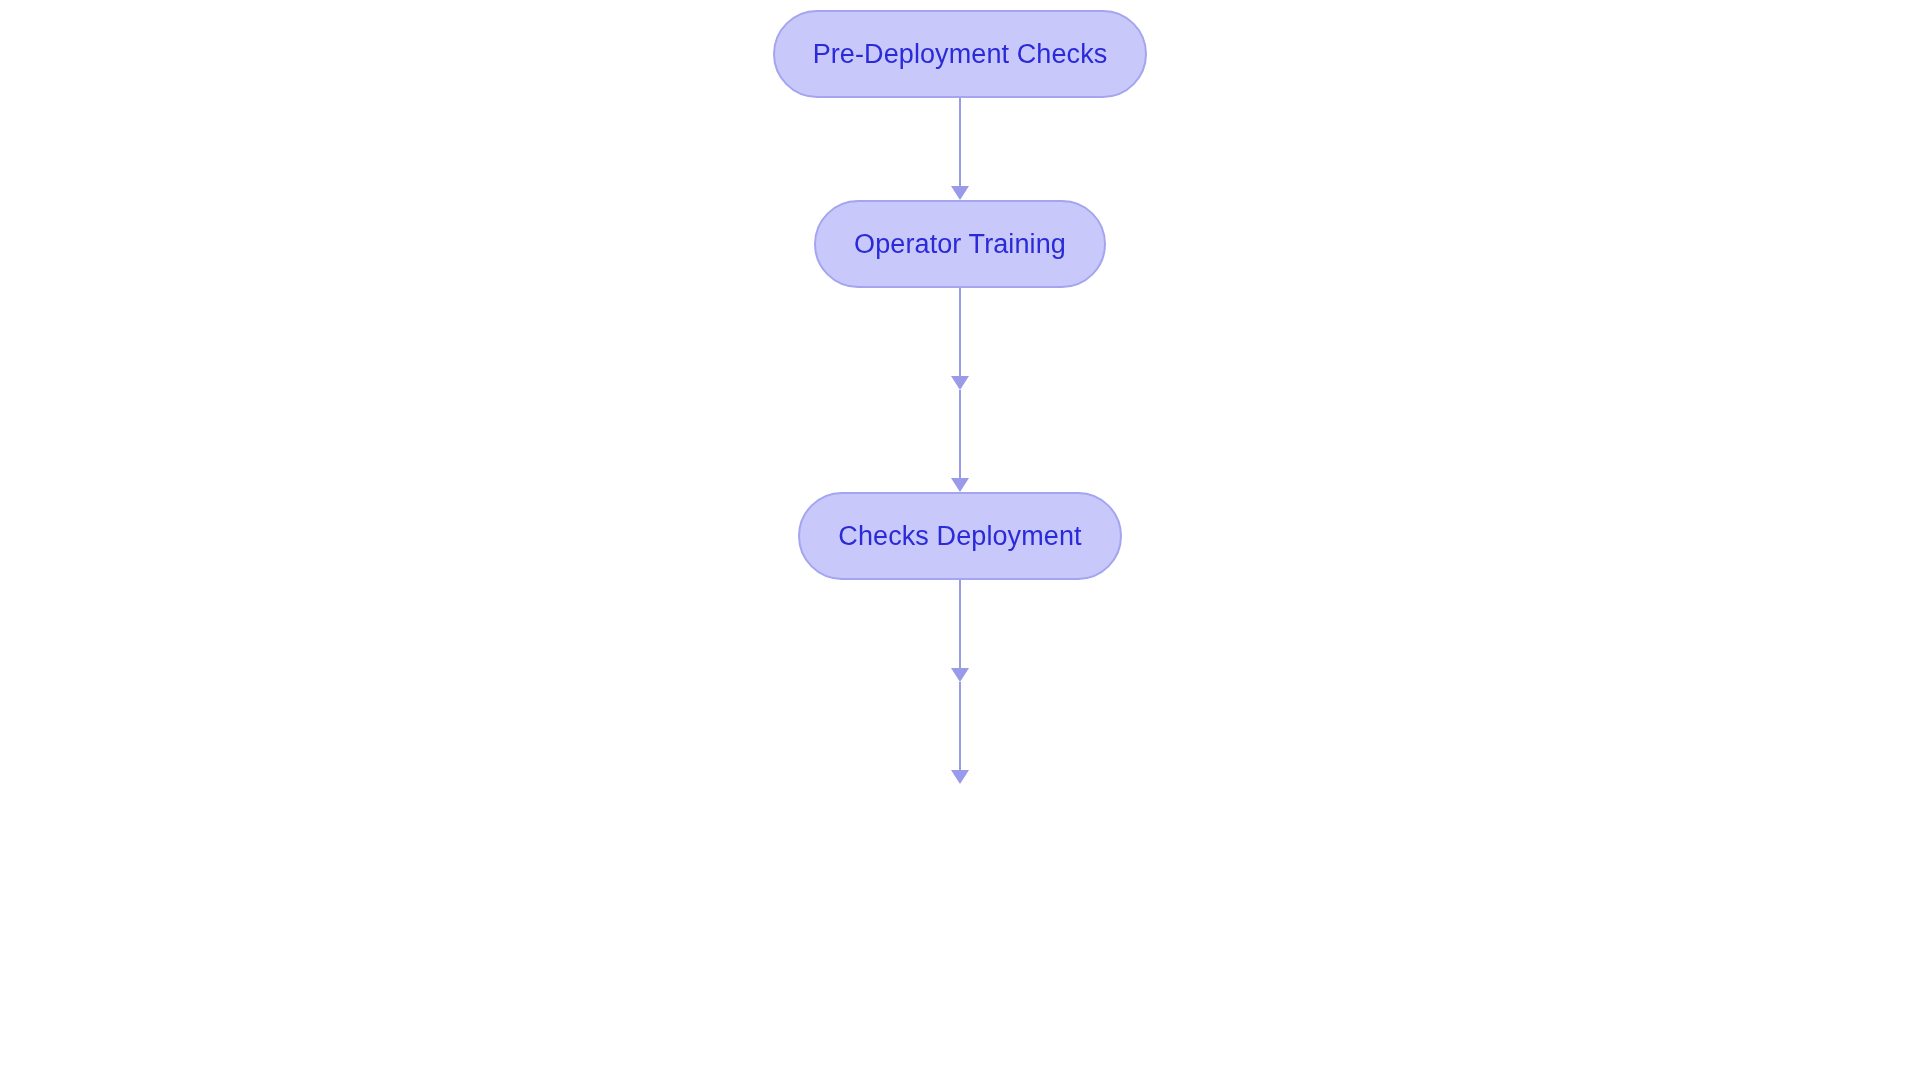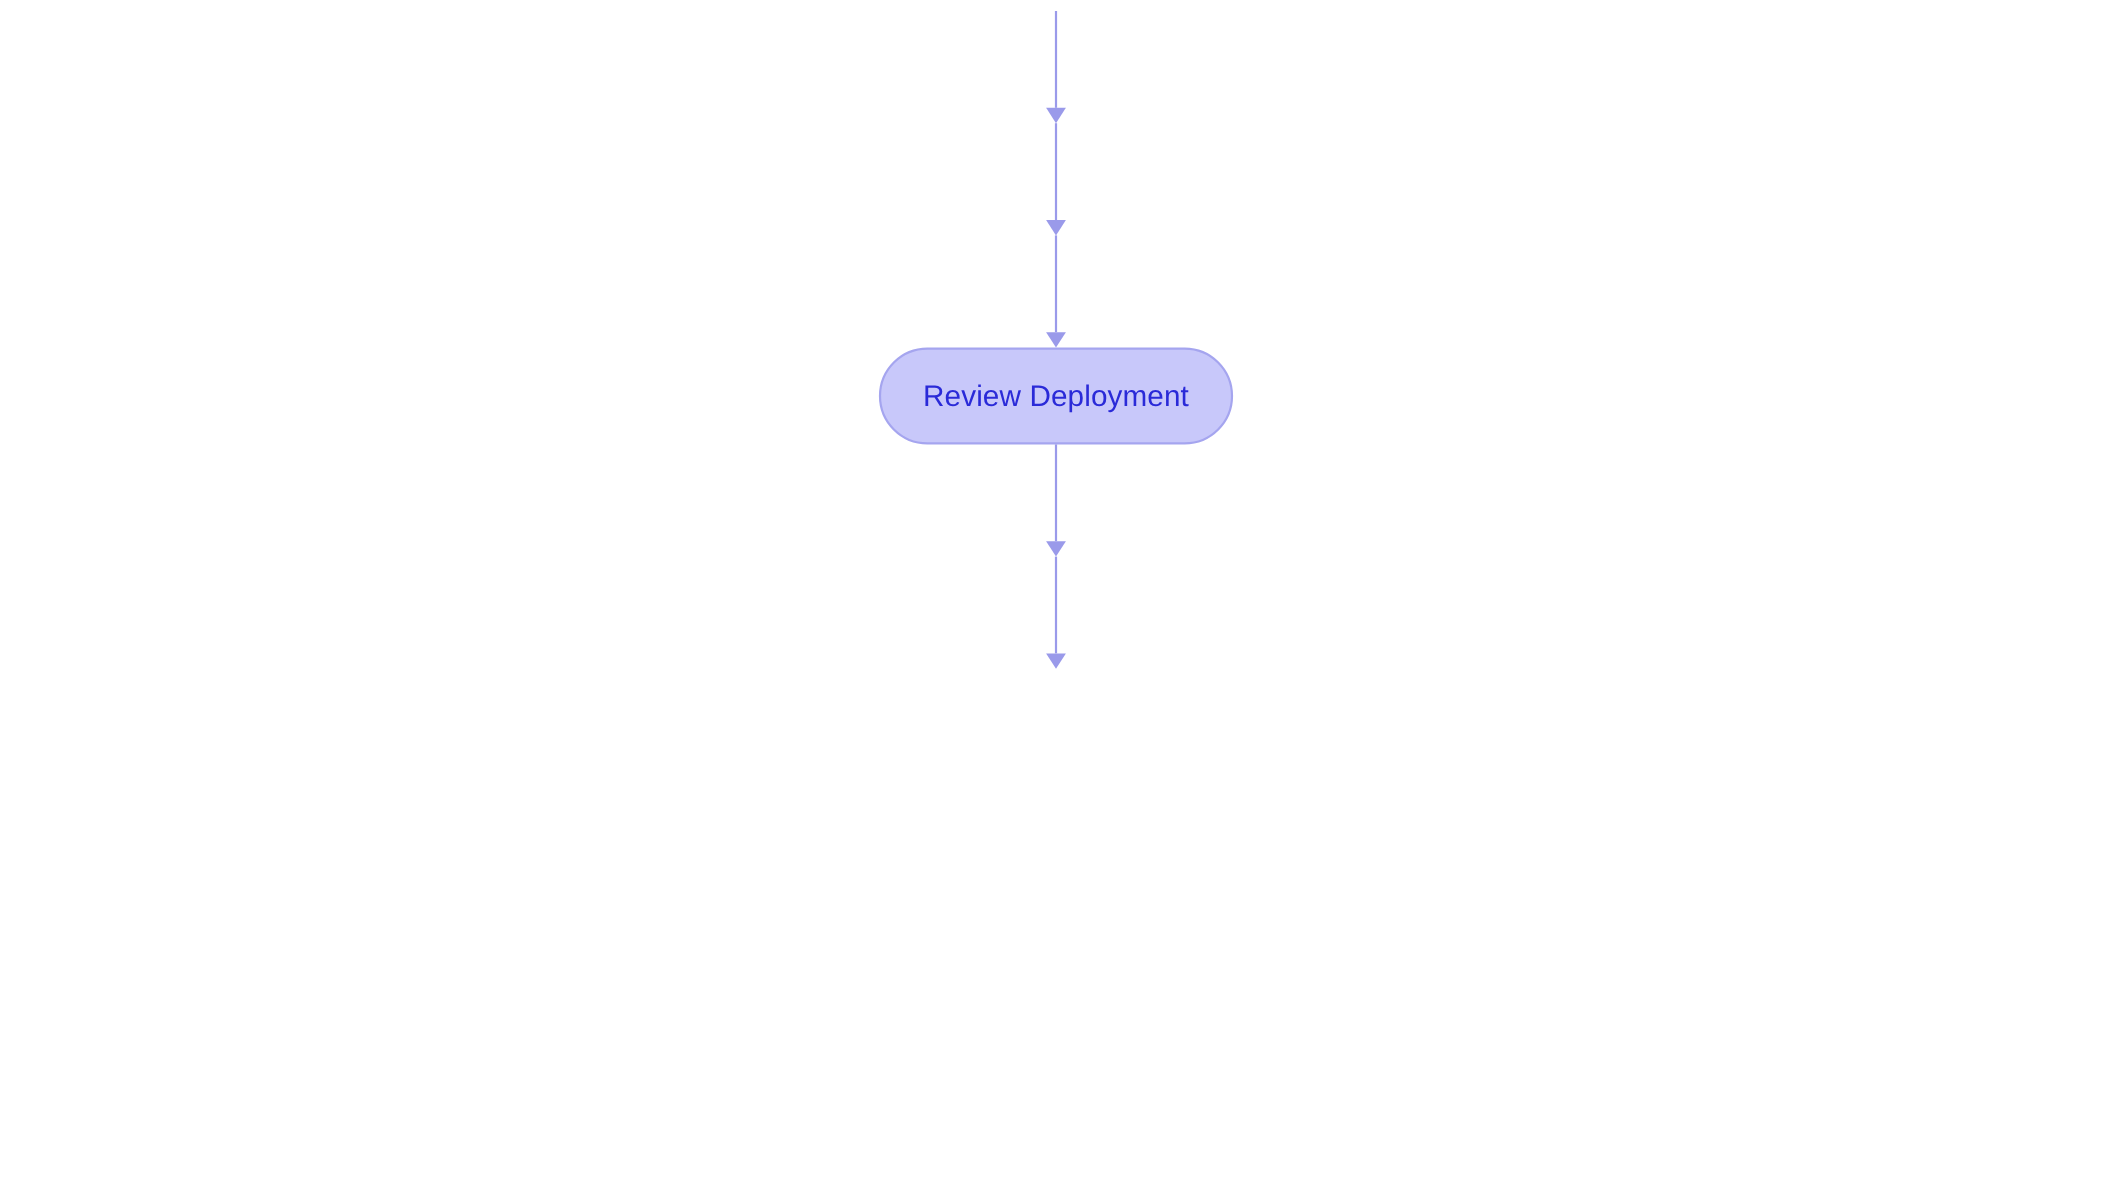--- a/index.html
+++ b/index.html
@@ -78,40 +78,46 @@
     border-right: 9px solid transparent;
     border-top: 14px solid #9a9aea;
   }
 </style>
 </head>
 <body>
 
 <div id="flowchart-canvas">
   <div class="flow-column">
 
+    <div class="flow-node">
+      <span class="flow-node-label">Pre-Deployment Checks</span>
+    </div>
 
     <div class="flow-connector">
       <div class="connector-line"></div>
       <div class="connector-arrowhead"></div>
     </div>
 
+    <div class="flow-node">
+      <span class="flow-node-label">Operator Training</span>
+    </div>
 
     <div class="flow-connector">
       <div class="connector-line"></div>
       <div class="connector-arrowhead"></div>
     </div>
 
 
     <div class="flow-connector">
       <div class="connector-line"></div>
       <div class="connector-arrowhead"></div>
     </div>
 
     <div class="flow-node">
-      <span class="flow-node-label">Review Deployment</span>
+      <span class="flow-node-label">Checks Deployment</span>
     </div>
 
     <div class="flow-connector">
       <div class="connector-line"></div>
       <div class="connector-arrowhead"></div>
     </div>
 
 
     <div class="flow-connector">
       <div class="connector-line"></div>

